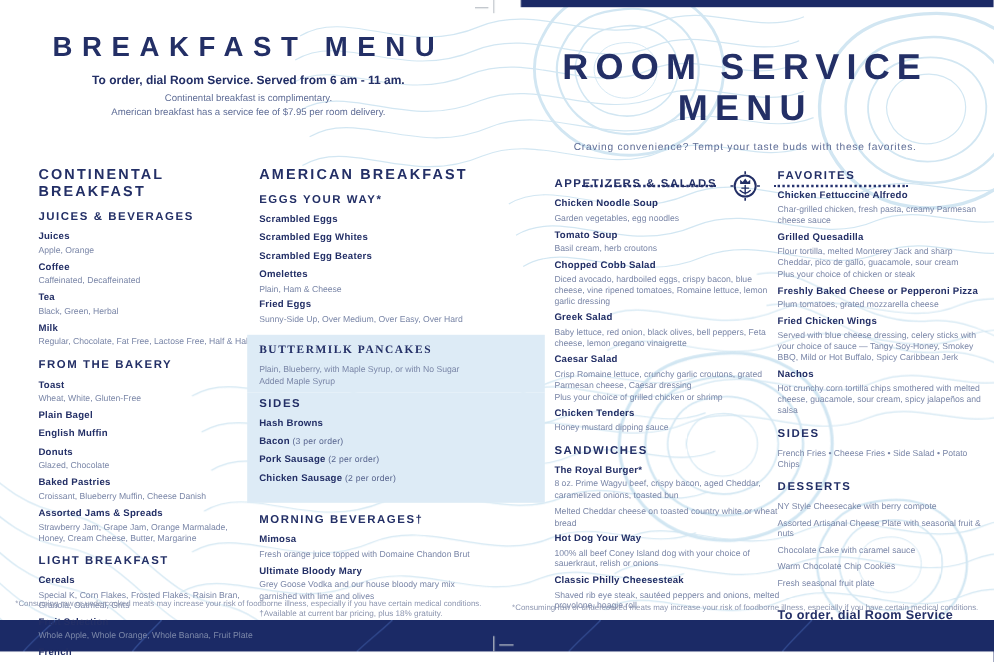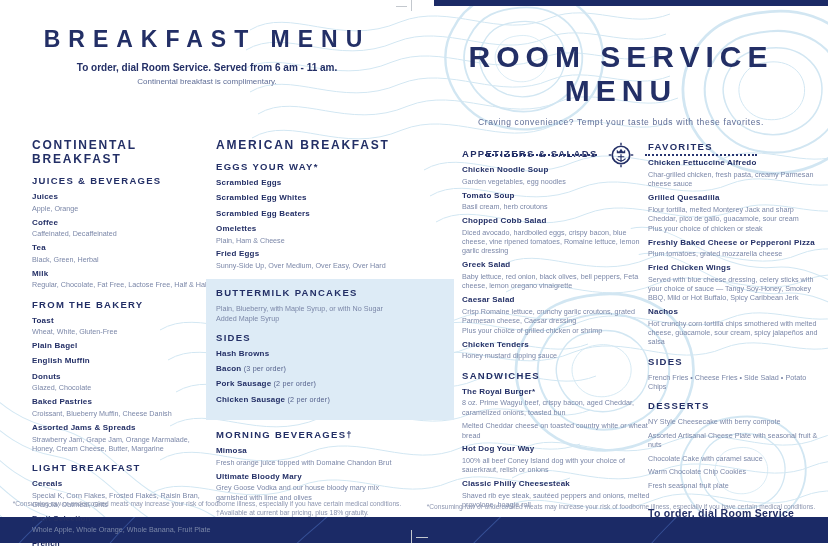--- a/index.html
+++ b/index.html
@@ -38,21 +38,21 @@
   .item{margin-bottom:4.5px;}
   .item-name{font-size:8px;font-weight:700;color:#232f66;letter-spacing:.2px;line-height:1.35;}
   .suffix{font-weight:400;font-size:7.2px;color:#55628c;}
   .desc{font-size:7.2px;color:#7b87a8;line-height:1.28;margin-top:1px;}
   .intro{margin:0 0 4px 0;}
   .sec-note{font-size:6.8px;color:#8a93ad;margin-top:7px;}
   
   #col-american .sec{width:184px;}
   #col-american .sec.hl{width:248px;box-sizing:border-box;background:#ddebf6;margin-left:-10px;padding-left:10px;padding-right:66px;}
   #col-american .sec.hl-start{margin-bottom:0;padding-top:8px;padding-bottom:1px;}
-  #col-american .sec.hl-start .sec-heading{margin-top:0;}
+  #col-american .sec.hl-start .sec-heading{margin-top:0;font-family:Liberation Serif, serif;}
   #col-american .sec.hl-end{margin-top:0;padding-top:2px;padding-bottom:10px;}
   #col-american .sec.hl-end .sec-heading{margin-top:2px;}
   
   .order-line{font-size:10.5px;font-weight:700;color:#232f66;line-height:1.75;letter-spacing:.3px;}
   .sec.order-block{margin-top:14px;}
   
   .footnote{position:absolute;width:414px;text-align:center;font-size:6.6px;color:#8d96b0;z-index:3;}
   #footnote-left{left:0;top:500px;}
   #footnote-right{left:414px;top:503px;}
 </style>
@@ -148,20 +148,21 @@
         <use href="#w2" transform="translate(790,46) rotate(-50)"></use>
       </g>
     </svg>
   </div>
   <div class="bottom-white"></div>
 
   <header class="bk-header">
     <h1 class="page-title">BREAKFAST MENU</h1>
     <div class="order-line-main">To order, dial Room Service. Served from 6 am - 11 am.</div>
     <div class="hdr-note">Continental breakfast is complimentary.</div>
+    <div class="hdr-note" style="margin-top:0;">American breakfast has a service fee of $7.95 per room delivery.</div>
   </header>
 
   <header class="rs-header">
     <h1 class="page-title">ROOM SERVICE MENU</h1>
     <div class="tagline">Craving convenience? Tempt your taste buds with these favorites.</div>
     <div class="divider">
       <span class="dots"></span>
       <span class="logo-wrap">
         <svg width="28" height="28" viewBox="0 0 40 40" aria-hidden="true">
           <g stroke="#232f66" fill="none">

